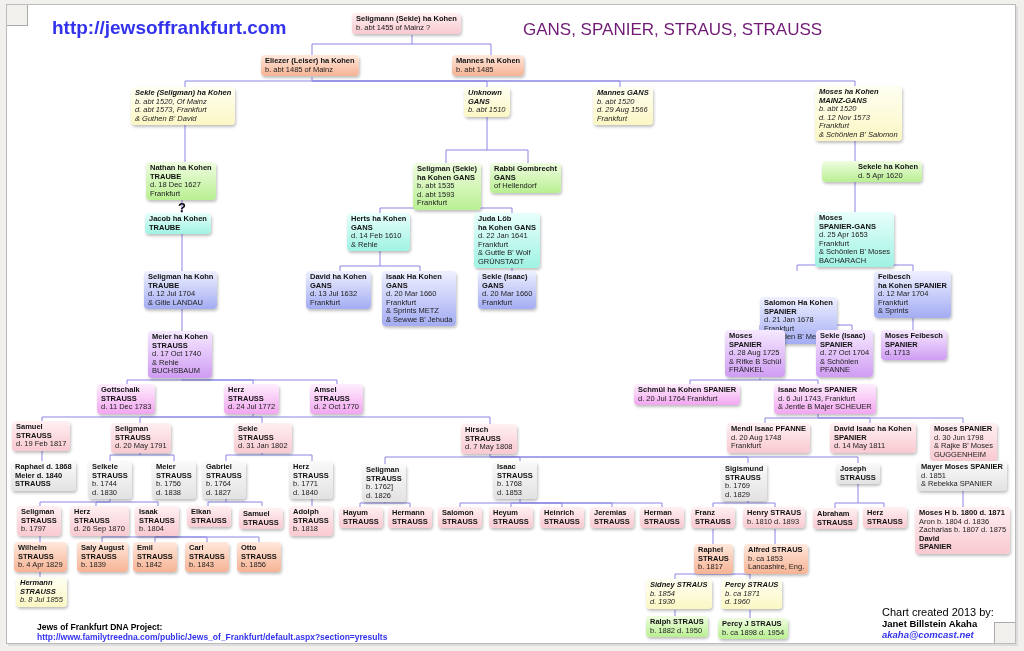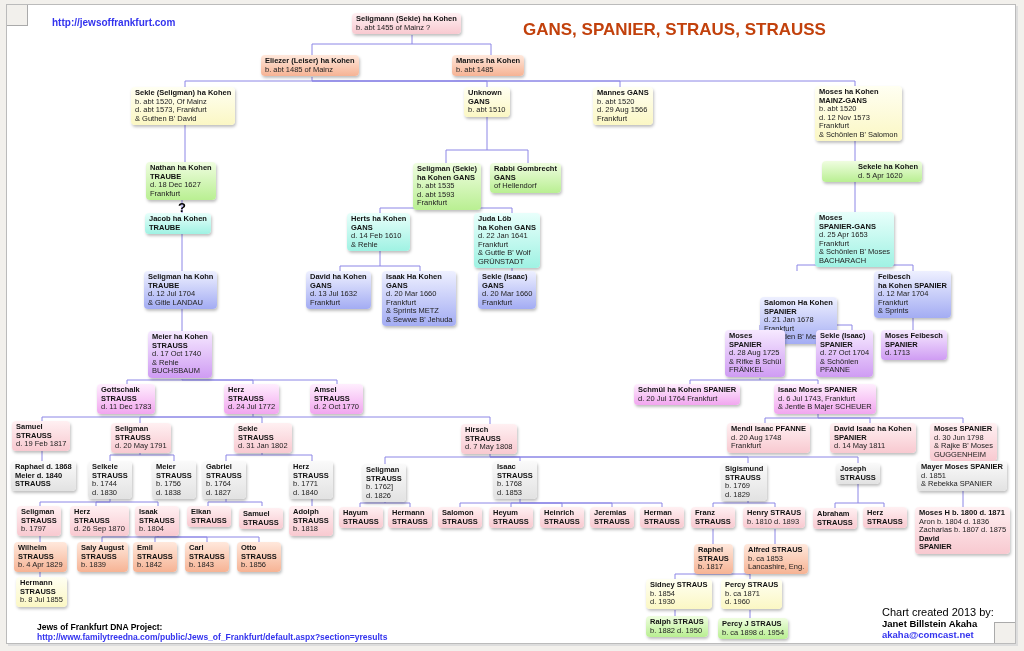--- a/index.html
+++ b/index.html
@@ -1,40 +1,40 @@
 <!DOCTYPE html>
 <html><head>
 <meta charset="utf-8">
 <style>
   html,body{margin:0;padding:0;background:#f2f0ec;}
   body{width:1024px;height:651px;position:relative;overflow:hidden;font-family:"Liberation Sans",sans-serif;}
   .paper{position:absolute;left:6px;top:4px;width:1008px;height:638px;background:#fff;border:1px solid #bbb;box-shadow:2px 2px 0 #ddd;}
   .corner-tl{position:absolute;left:0;top:0;width:20px;height:20px;border-right:1px solid #aaa;border-bottom:1px solid #aaa;background:#f2f0ec;}
   .corner-br{position:absolute;right:0;bottom:0;width:20px;height:20px;border-left:1px solid #aaa;border-top:1px solid #aaa;background:#f2f0ec;}
-  .site-link{position:absolute;left:52px;top:17px;font-size:10px;font-weight:bold;color:#3333ee;}
-  .chart-title{position:absolute;left:523px;top:20px;font-size:17px;font-weight:bold;color:#c2410c;}
+  .site-link{position:absolute;left:52px;top:17px;font-size:19px;font-weight:bold;color:#3333ee;}
+  .chart-title{position:absolute;left:523px;top:20px;font-size:17px;font-weight:normal;color:#701a75;}
   .node{position:absolute;border-radius:4px;font-size:7.5px;line-height:8.5px;padding:2px 4px;box-shadow:1px 2px 3px rgba(0,0,0,.25);color:#222;white-space:nowrap;box-sizing:border-box;}
   .node .l{display:block;}
   .node .b{font-weight:bold;color:#111;}
   .pink{background:linear-gradient(#fff0f2,#f8c9d0);}
   .salmon{background:linear-gradient(#ffe8dc,#f6b394);}
-  .yellow{background:linear-gradient(#fffff2,#fbf7c4);}
+  .yellow{background:linear-gradient(#fffff2,#fbf7c4);font-style:italic;}
   .green{background:linear-gradient(#effde0,#b9ef92);}
   .cyan{background:linear-gradient(#e8fffb,#9ff2e3);}
   .blue{background:linear-gradient(#eef0ff,#a3acf3);}
   .violet{background:linear-gradient(#f6e9ff,#cf9cf3);}
   .magenta{background:linear-gradient(#ffeefe,#f1a6ef);}
   .gray{background:linear-gradient(#fafafa,#e2e2e2);}
   svg.lines{position:absolute;left:0;top:0;}
   .q{position:absolute;left:178px;top:200px;font-size:13px;font-weight:bold;}
   .dna-label{position:absolute;left:37px;top:622px;font-size:8.5px;font-weight:bold;}
   .dna-link{position:absolute;left:37px;top:632px;font-size:8.5px;font-weight:bold;color:#3333ee;}
   .credit1{position:absolute;left:882px;top:606px;font-size:11px;font-weight:normal;}
   .credit2{position:absolute;left:882px;top:618px;font-size:9.5px;font-weight:bold;}
-  .credit3{position:absolute;left:882px;top:629px;font-size:9.5px;font-weight:bold;color:#3333ee;}
+  .credit3{position:absolute;left:882px;top:629px;font-size:9.5px;font-weight:bold;color:#3333ee;font-style:italic;}
 </style>
 </head>
 <body>
 
 <div class="paper">
   <div class="corner-tl"></div>
   <div class="corner-br"></div>
 </div>
 
 <svg class="lines" width="1024" height="651">

